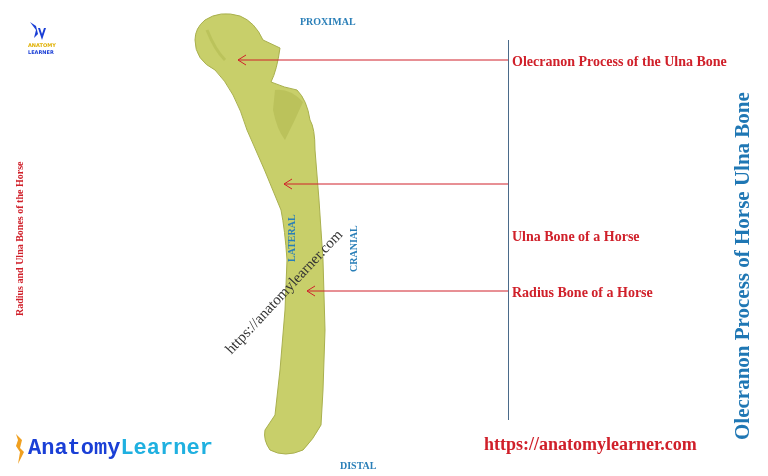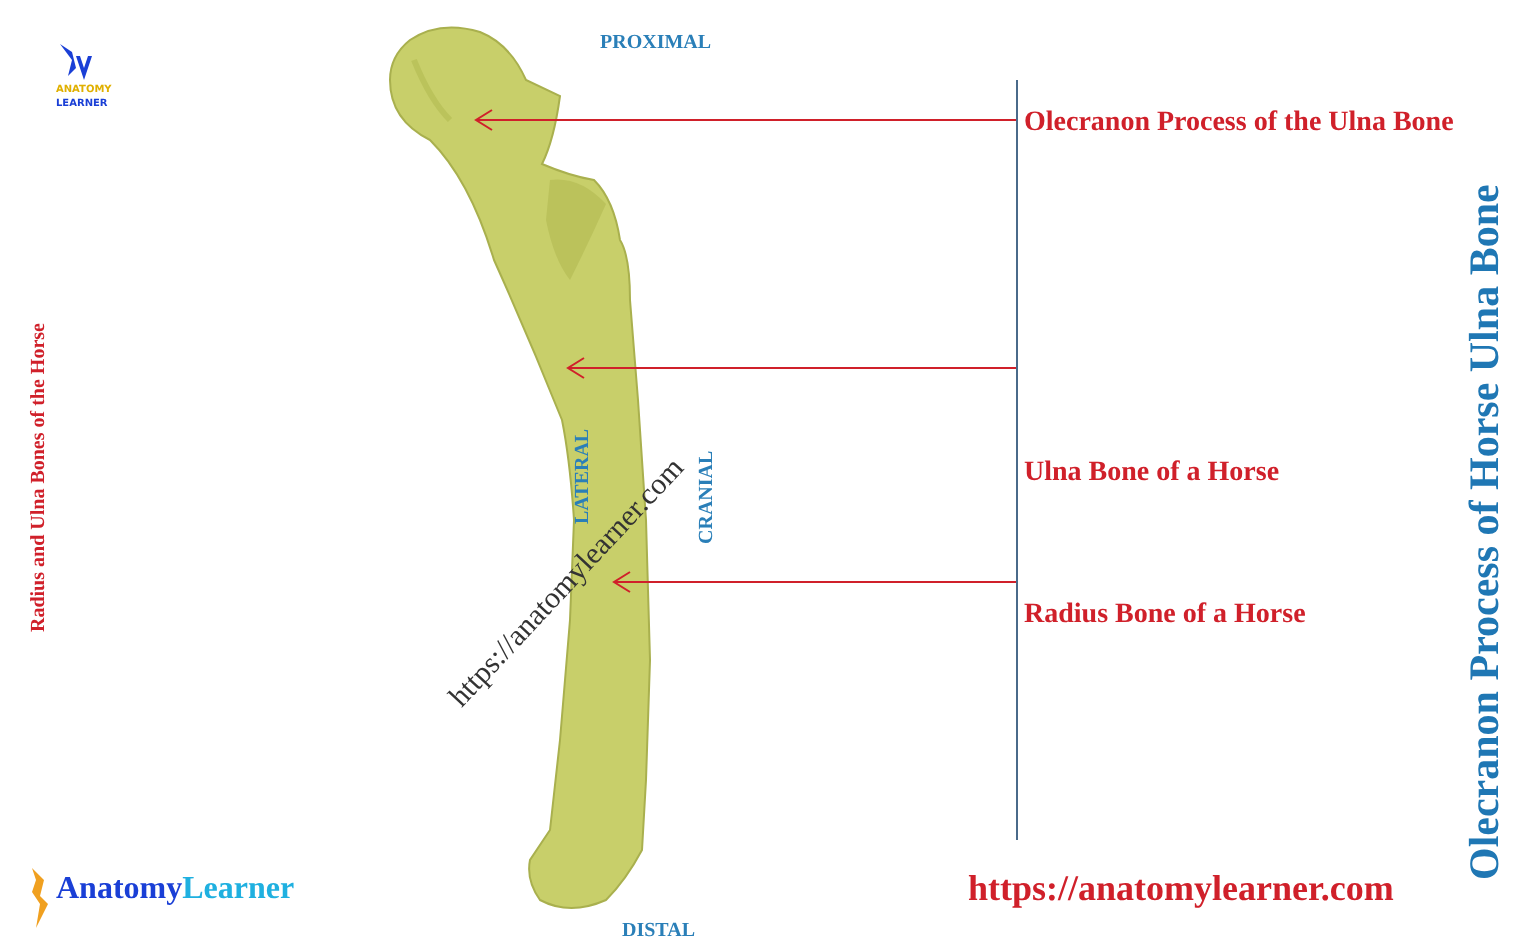--- a/index.html
+++ b/index.html
@@ -8,21 +8,21 @@
   .abs { position:absolute; }
   .serif-b { font-family:"Liberation Serif", serif; font-weight:bold; }
   .red { color:#d0202a; }
   .vline { position:absolute; left:508px; top:40px; width:1px; height:380px; background:#4a6a8a; }
   .label { position:absolute; font-size:14px; font-weight:bold; color:#d0202a; white-space:nowrap; font-family:"Liberation Serif", serif; }
   .dir { position:absolute; font-size:10px; font-weight:bold; color:#2a7fb8; font-family:"Liberation Serif", serif; white-space:nowrap; }
   .vert { position:absolute; white-space:nowrap; transform-origin:left top; transform:rotate(-90deg); }
   .wm { position:absolute; font-size:15px; color:#333; white-space:nowrap; font-family:"Liberation Serif", serif;
         transform:rotate(-47deg); transform-origin:left top; }
   .logo-top { position:absolute; left:26px; top:20px; width:30px; height:40px; }
-  .brand { position:absolute; left:14px; top:436px; font-family:Liberation Serif, serif; font-weight:bold; font-size:16px; }
+  .brand { position:absolute; left:14px; top:436px; font-family:Liberation Mono, monospace; font-weight:bold; font-size:22px; }
 </style>
 </head>
 <body>
 
 <div class="logo-top">
   <svg width="30" height="40" viewBox="0 0 30 40">
     <path d="M4 2 L10 10 L8 18 L12 14 L10 6 Z" fill="#1a3fd6"></path>
     <path d="M12 8 L16 20 L20 8 L18 8 L16 14 L14 8 Z" fill="#1a3fd6"></path>
   </svg>
   <div style="position:absolute;left:2px;top:22px;font-size:5px;font-weight:bold;color:#e0b000;font-family:'DejaVu Sans',sans-serif;">ANATOMY</div>
@@ -31,41 +31,41 @@
 
 <div class="vert serif-b red" style="left:14px;top:316px;font-size:10px;">Radius and Ulna Bones of the Horse</div>
 
 <svg class="abs" style="left:185px;top:10px;" width="160" height="460" viewBox="0 0 160 460">
   <path d="M20 10 Q35 0 55 6 Q70 12 78 30 L95 38 Q92 60 86 72 Q100 78 112 80 Q122 90 125 110 Q130 118 130 140 L134 190 L138 250 L140 320 L138 380 L136 415 Q128 430 118 440 Q100 448 85 440 Q78 430 80 420 L90 405 L95 360 L100 300 L102 250 Q100 220 96 200 Q80 160 62 120 Q50 80 30 60 Q10 50 10 30 Q10 18 20 10 Z" fill="#c8cf6a" stroke="#a9b04e" stroke-width="1"></path>
   <path d="M90 80 Q105 78 118 92 Q110 110 100 130 Q92 120 88 100 Z" fill="#b5bc55" opacity="0.7"></path>
   <path d="M22 20 Q30 40 40 50" stroke="#b3ba52" stroke-width="3" fill="none" opacity="0.6"></path>
 </svg>
 
 <div class="dir" style="left:300px;top:16px;">PROXIMAL</div>
-<div class="dir" style="left:311px;top:460px;">DISTAL</div>
+<div class="dir" style="left:340px;top:460px;">DISTAL</div>
 <div class="vert dir" style="left:286px;top:262px;">LATERAL</div>
 <div class="vert dir" style="left:348px;top:272px;">CRANIAL</div>
 
 <div class="wm" style="left:222px;top:346px;">https://anatomylearner.com</div>
 
 <svg class="abs" style="left:0;top:0;" width="768" height="476">
   <g stroke="#d0202a" stroke-width="1" fill="none">
     <line x1="238" y1="60" x2="508" y2="60"></line>
     <polyline points="246,55 238,60 246,65"></polyline>
     <line x1="284" y1="184" x2="508" y2="184"></line>
     <polyline points="292,179 284,184 292,189"></polyline>
     <line x1="307" y1="291" x2="508" y2="291"></line>
     <polyline points="315,286 307,291 315,296"></polyline>
   </g>
 </svg>
 <div class="vline"></div>
 
 <div class="label" style="left:512px;top:54px;">Olecranon Process of the Ulna Bone</div>
 <div class="label" style="left:512px;top:188px;margin-top:41px;">Ulna Bone of a Horse</div>
-<div class="label" style="left:512px;top:300px;">Radius Bone of a Horse</div>
+<div class="label" style="left:512px;top:285px;">Radius Bone of a Horse</div>
 
 <div class="vert serif-b" style="left:730px;top:440px;font-size:21px;color:#1f77b4;">Olecranon  Process of Horse Ulna Bone</div>
 
 <div class="abs serif-b red" style="left:484px;top:434px;font-size:18px;">https://anatomylearner.com</div>
 
 <svg class="abs" style="left:12px;top:432px;" width="16" height="34" viewBox="0 0 16 34">
   <path d="M4 2 L10 8 L8 16 L12 20 L6 32 L8 20 L4 14 L6 8 Z" fill="#f0a020"></path>
 </svg>
 <div class="brand" style="left:28px;">
   <span style="color:#1a3fd6;">Anatomy</span><span style="color:#1fb0e0;">Learner</span>

